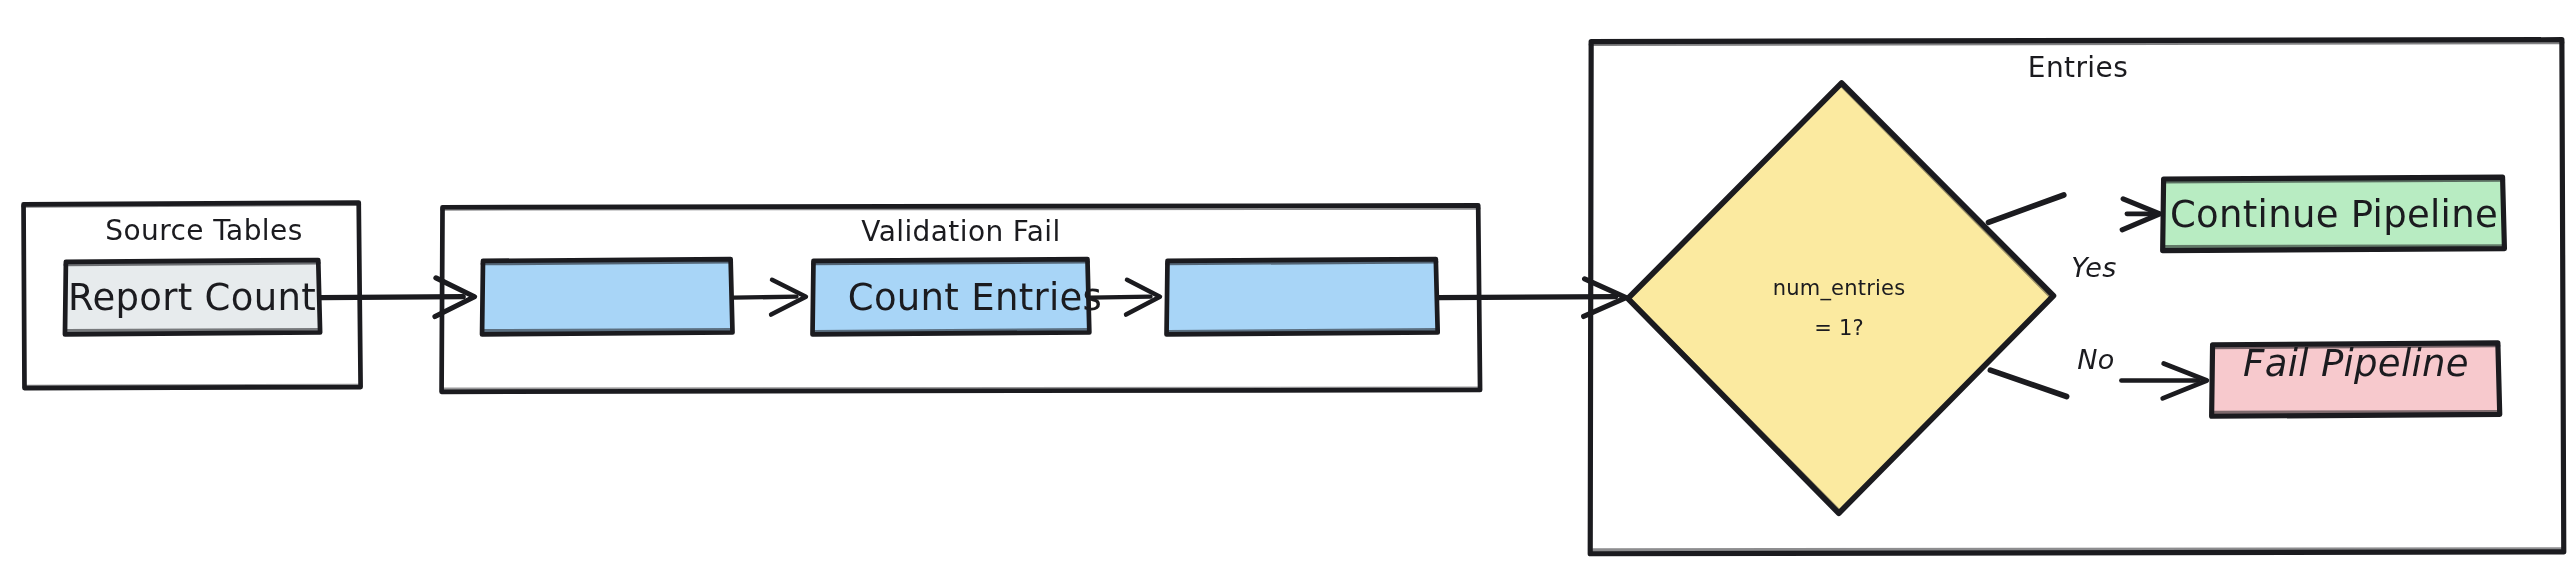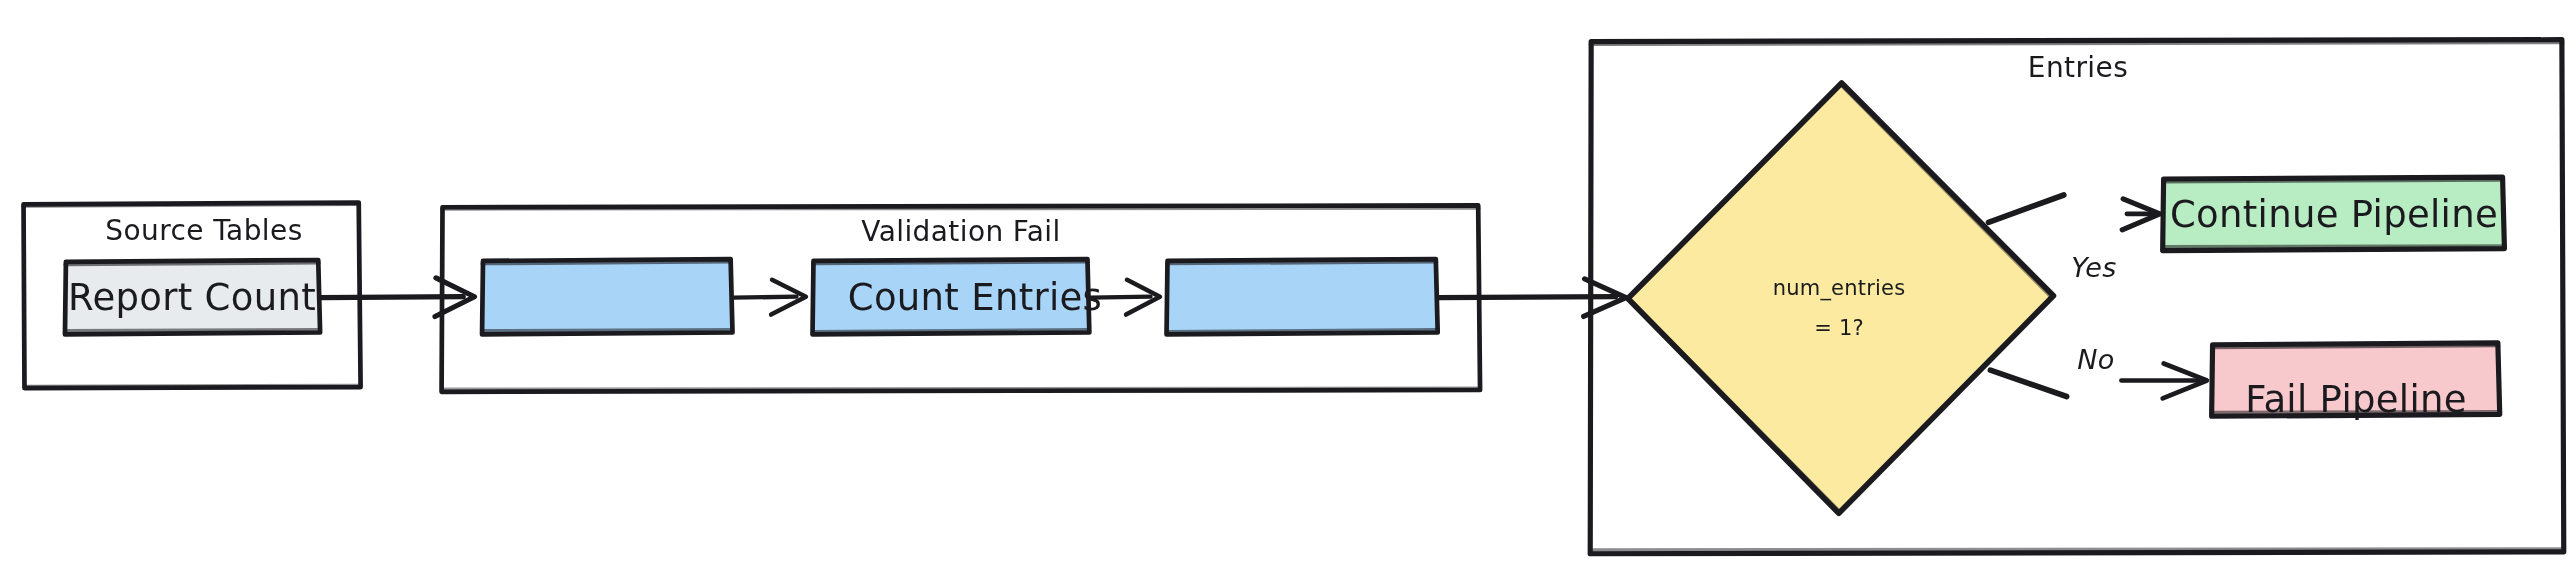--- a/index.html
+++ b/index.html
@@ -166,20 +166,20 @@
 
   <div class="lbl node-label center-xy" style="left:951px; top:298px;margin-left:24px;">Count Entries</div>
 
 
   <div class="lbl diamond-label center-xy" style="left:1839px; top:288px;">num_entries</div>
 
   <div class="lbl diamond-label center-xy" style="left:1839px; top:328px;">= 1?</div>
 
   <div class="lbl node-label center-xy" style="left:2334px; top:215px;">Continue Pipeline</div>
 
-  <div class="lbl node-label center-xy" style="left:2356px; top:400px;">Fail Pipeline</div>
+  <div class="lbl node-label center-xy" style="left:2356px; top:364px;font-style:italic;">Fail Pipeline</div>
 
   <div class="lbl edge-label center-xy" style="left:2094px; top:228px;margin-top:40px;">Yes</div>
 
   <div class="lbl edge-label center-xy" style="left:2096px; top:360px;">No</div>
 
 </div>
 
 
 </body></html>

